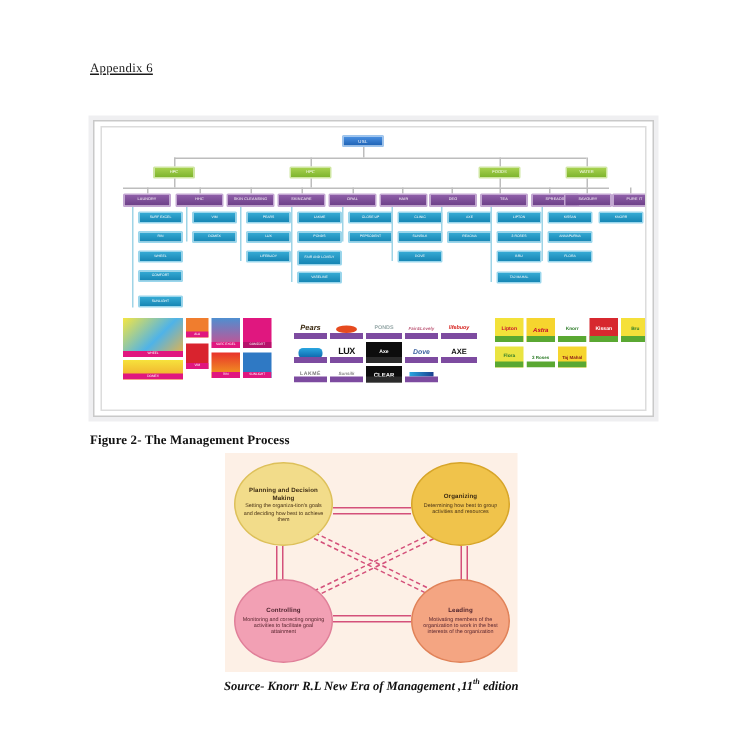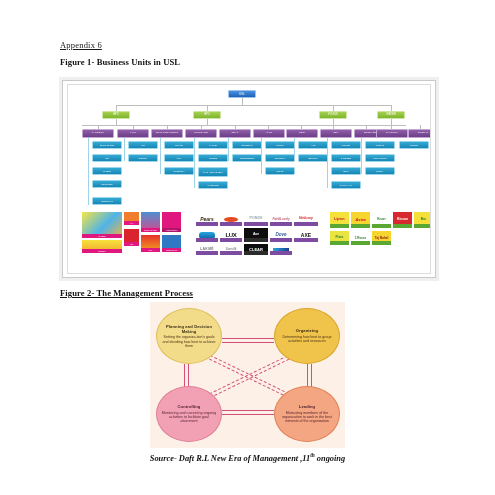--- a/index.html
+++ b/index.html
@@ -15,21 +15,21 @@
     position:absolute;left:60px;top:40px;
     font-size:8.5px;font-weight:400;color:#1b1b1b;
     text-decoration:underline;letter-spacing:.2px;
   }
   .fig1-cap{
     position:absolute;left:60px;top:57px;
     font-size:8.6px;font-weight:bold;color:#111;letter-spacing:.1px;
   }
   .fig2-cap{
     position:absolute;left:60px;top:288px;
-    font-size:8.6px;font-weight:bold;color:#111;letter-spacing:.1px;text-decoration:underline;
+    font-size:8.6px;font-weight:bold;color:#111;letter-spacing:.1px;
   }
   .source{
     position:absolute;left:0;top:452px;width:495px;text-align:center;
     font-size:8.4px;font-weight:bold;font-style:italic;color:#111;
   }
   .source sup{font-size:5.4px;vertical-align:super;}
 
   
   .fig1{
     position:absolute;left:62px;top:80px;width:372px;height:196px;
@@ -110,21 +110,20 @@
   .ar-solid{border-top:0.8px solid #d4507a;}
   .ar-dash{border-top:0.8px dashed #d4507a;}
   .ar-solid-v{border-left:0.8px solid #d4507a;}
 </style>
 </head>
 <body>
 
 <div class="page">
 
   <div class="appendix">Appendix 6</div>
-  <div class="fig1-cap">Figure 1- Business Units in USL</div>
 
   <div class="fig1">
     <div class="inner">
 
       <div class="node n-root" style="left:160px;top:5px;width:28px;height:8px;">USL</div>
 
       <div class="conn v" style="left:174px;top:13px;height:7px;"></div>
       <div class="conn h" style="left:48px;top:20px;width:275px;"></div>
 
       <div class="conn v" style="left:48px;top:20px;height:6px;"></div>
@@ -351,16 +350,16 @@
     </div>
 
     <div class="ellipse e-lead" style="left:124px;top:84px;width:66px;height:56px;">
       <div class="ti">Leading</div>
       <div class="bd">Motivating members of the organization to work in the best interests of the organization</div>
     </div>
 
   </div>
 
   <div class="source">
-    <span>Source- Daft R.L New Era of Management ,11</span><sup>th</sup><span> ongoing</span>
+    <span>Source- Knorr R.L New Era of Management ,11</span><sup>th</sup><span> edition</span>
   </div>
 
 </div>
 
 </body></html>

